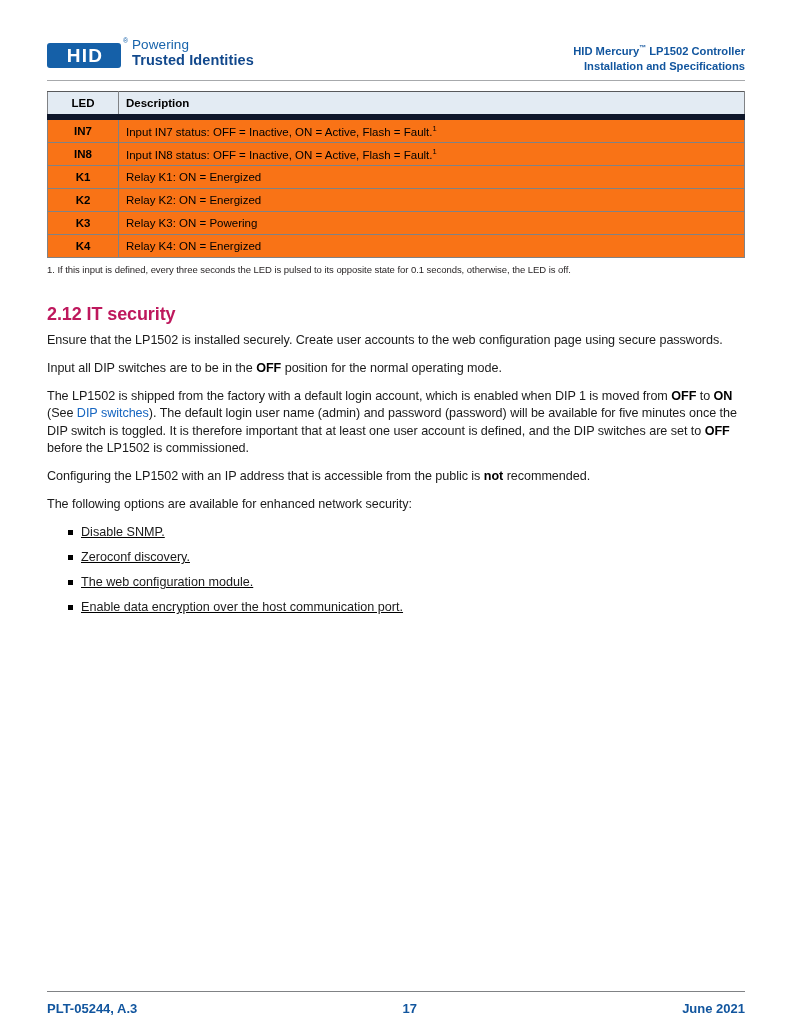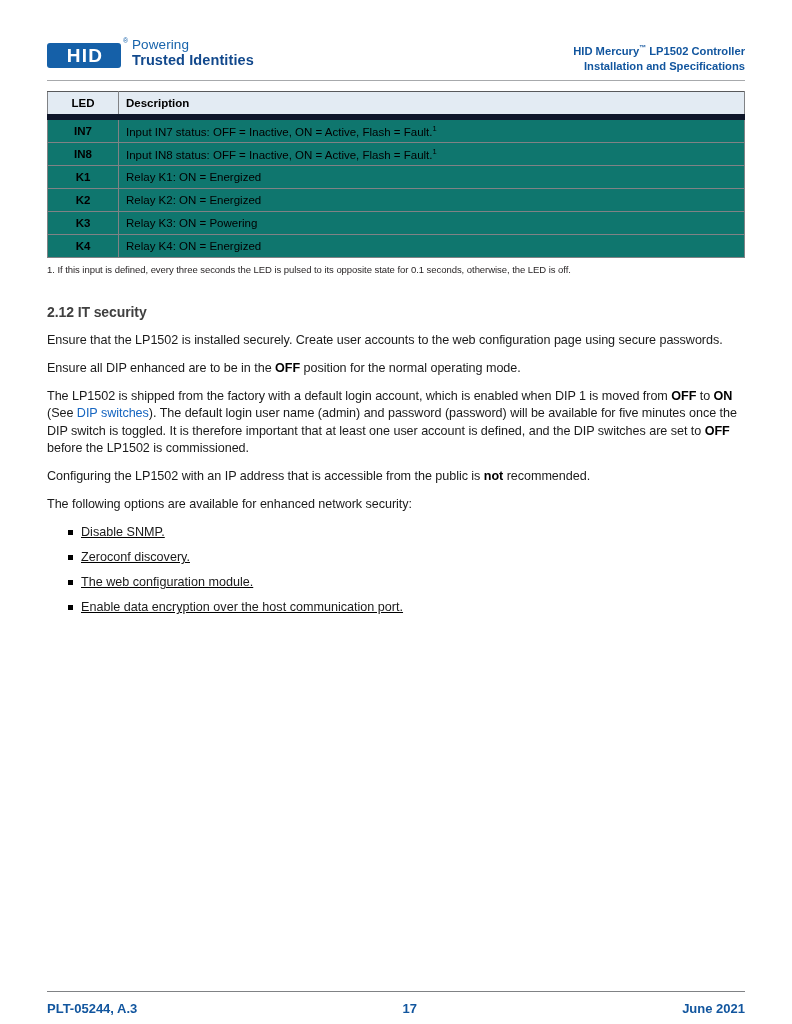--- a/index.html
+++ b/index.html
@@ -133,21 +133,21 @@
     font-weight: bold;
   }
   .col-desc {
     text-align: left;
     padding-left: 7px !important;
   }
   .led-table thead .col-desc {
     padding-left: 7px !important;
   }
   .led-table tbody td {
-    background: #0f766e;
+    background: #f97316;
   }
   .led-table tbody tr td {
     border-color: #808285;
   }
   .led-table sup {
     font-size: 7.5px;
     vertical-align: super;
   }
 
   
@@ -159,23 +159,23 @@
     font-size: 9.5px;
     color: #231f20;
     letter-spacing: -0.05px;
   }
 
   
   .section-heading {
     position: absolute;
     left: 47px;
     top: 304px;
-    font-size: 14px;
-    font-weight: bold;
-    color: #404040;
+    font-size: 18px;
+    font-weight: bold;
+    color: #be185d;
     letter-spacing: -0.1px;
   }
   .body-block {
     position: absolute;
     left: 47px;
     top: 332px;
     width: 698px;
   }
   .body-block p {
     margin: 0 0 11px 0;
@@ -296,21 +296,21 @@
     </tbody>
   </table>
 
   <div class="table-footnote">1. If this input is defined, every three seconds the LED is pulsed to its opposite state for 0.1 seconds, otherwise, the LED is off.</div>
 
   <div class="section-heading">2.12 IT security</div>
 
   <div class="body-block">
     <p>Ensure that the LP1502 is installed securely. Create user accounts to the web configuration page using secure passwords.</p>
 
-    <p><span>Ensure all DIP enhanced are to be in the </span><b>OFF</b><span> position for the normal operating mode.</span></p>
+    <p><span>Input all DIP switches are to be in the </span><b>OFF</b><span> position for the normal operating mode.</span></p>
 
     <p><span>The LP1502 is shipped from the factory with a default login account, which is enabled when DIP 1 is moved from </span><b>OFF</b><span> to </span><b>ON</b><span> (See </span><a class="doclink" href="#">DIP switches</a><span>). The default login user name (admin) and password (password) will be available for five minutes once the DIP switch is toggled. It is therefore important that at least one user account is defined, and the DIP switches are set to </span><b>OFF</b><span> before the LP1502 is commissioned.</span></p>
 
     <p><span>Configuring the LP1502 with an IP address that is accessible from the public is </span><b>not</b><span> recommended.</span></p>
 
     <p>The following options are available for enhanced network security:</p>
 
     <ul class="opts">
       <li><span class="sqbullet"></span><span>Disable SNMP.</span></li>
       <li><span class="sqbullet"></span><span>Zeroconf discovery.</span></li>

